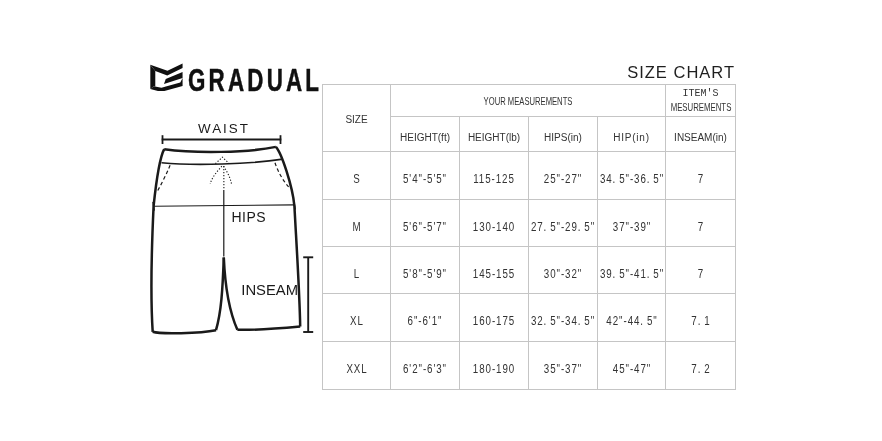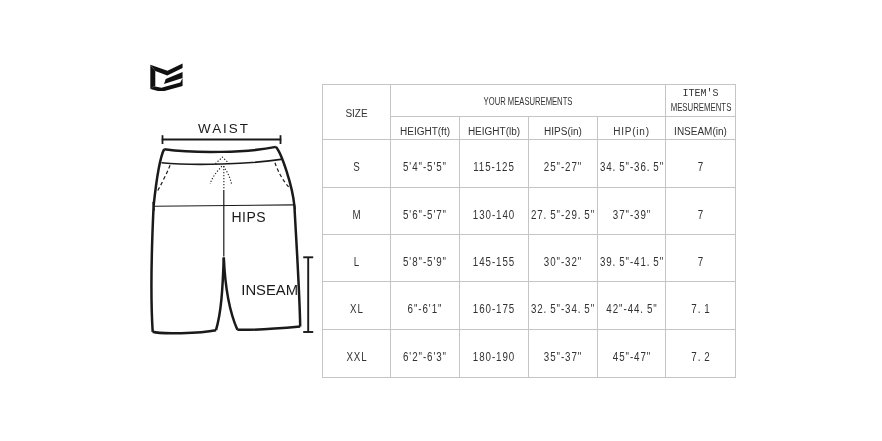--- a/index.html
+++ b/index.html
@@ -28,20 +28,22 @@
   <div id="logo">
     <svg width="33" height="28" viewBox="0 0 31.2 25.2" preserveAspectRatio="none">
       <g fill="#101010">
         <path d="M0.3,1.5 L16.5,7.0 L30.8,0.4 L30.8,4.4 L16.3,11.2 L5.0,7.3 Z"></path>
         <path d="M0.3,1.5 L5.0,7.3 L5.0,21.1 L3.6,20.9 L0.3,23.3 Z"></path>
         <path d="M30.8,13.6 L30.8,20.8 L10.5,26.0 L0.3,23.3 L3.6,20.9 L10.8,22.3 L28.6,17.5 Z"></path>
         <path d="M30.8,8.2 L30.8,13.6 L13.2,19.0 L14.9,14.4 Z"></path>
       </g>
     </svg>
   </div>
+  <div id="logotext"><span>GRADUAL</span></div>
+  <div id="sizechart">SIZE CHART</div>
   <table>
     <colgroup>
         <col style="width:68px">
         <col style="width:69px">
         <col style="width:69px">
         <col style="width:69px">
         <col style="width:68px">
         <col style="width:70px">
       </colgroup>
     <tbody>
@@ -50,21 +52,21 @@
             <span style="top:calc(50% + 1px)">SIZE</span>
           </td>
       <td colspan="4" class="h">
             <span class="x76">YOUR MEASUREMENTS</span>
           </td>
       <td class="h">
             <span class="l1">ITEM'S</span>
             <span class="l2">MESUREMENTS</span>
           </td>
     </tr>
-    <tr style="height:23px" class="r2">
+    <tr style="height:35px" class="r2">
       <td class="h">
             <span>HEIGHT(ft)</span>
           </td>
       <td class="h">
             <span>HEIGHT(lb)</span>
           </td>
       <td class="h">
             <span>HIPS(in)</span>
           </td>
       <td class="h">

